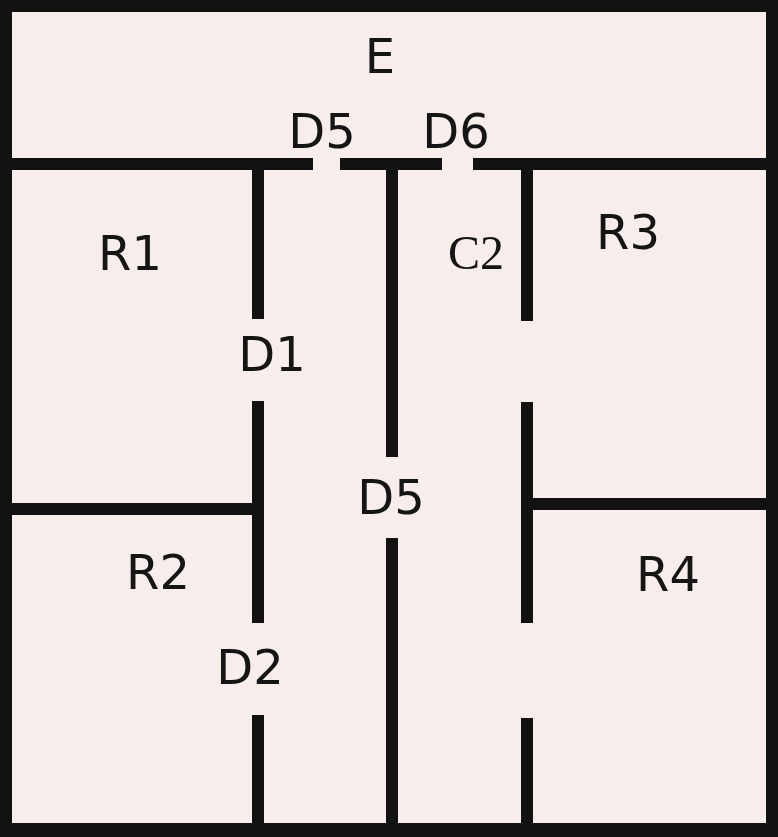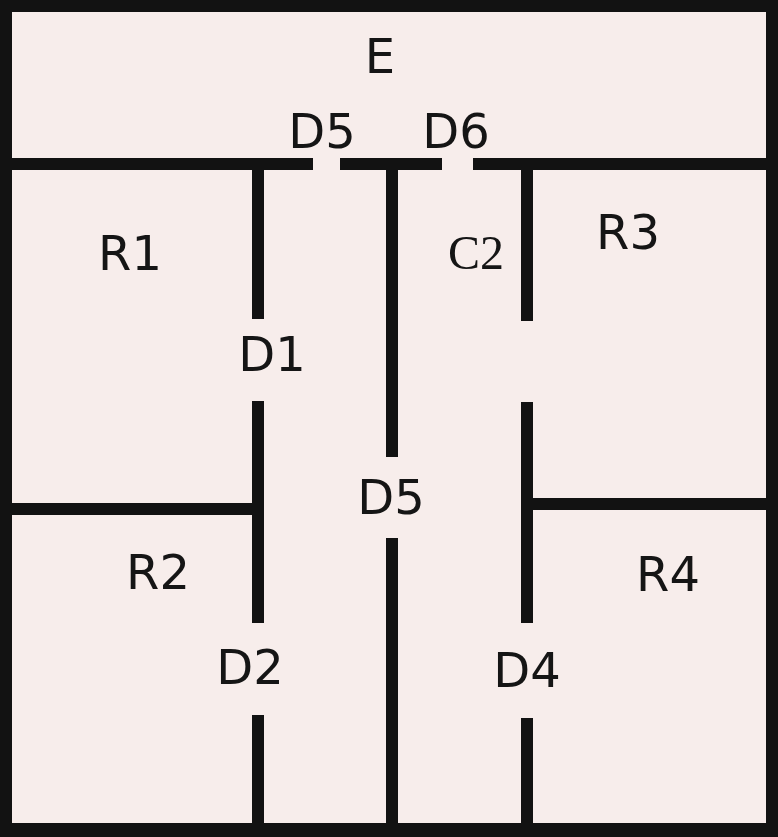--- a/index.html
+++ b/index.html
@@ -63,15 +63,14 @@
   <span class="lbl" style="left:628px;top:232px;text-align:center;">R3</span>
   <span class="lbl" style="left:476px;top:253px;font-family:Liberation Serif, serif;">C2</span>
   <span class="lbl" style="left:130px;top:572px;margin-left:28px;">R2</span>
   <span class="lbl" style="left:668px;top:574px;text-align:right;">R4</span>
 
   <span class="lbl" style="left:322px;top:131px;">D5</span>
   <span class="lbl" style="left:456px;top:131px;">D6</span>
   <span class="lbl" style="left:256px;top:354px;margin-left:16px;">D1</span>
   <span class="lbl" style="left:391px;top:497px;">D5</span>
   <span class="lbl" style="left:250px;top:667px;">D2</span>
-  <span class="lbl" style="left:527px;top:670px;">D4</span>
 
 </div>
 
 </body></html>

